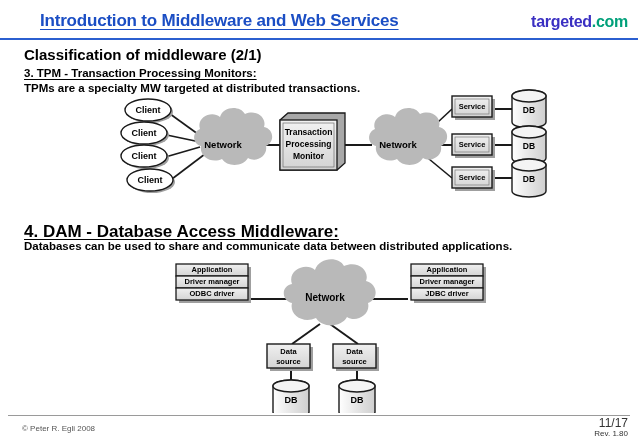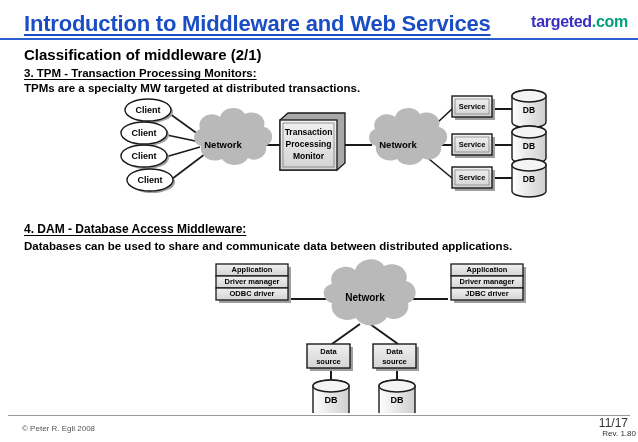--- a/index.html
+++ b/index.html
@@ -12,22 +12,22 @@
     position: relative;
     font-family: "Liberation Sans", sans-serif;
     overflow: hidden;
   }
 
   
   #header {
     position: absolute; left: 0; top: 0; width: 638px; height: 40px;
   }
   #slide-title {
-    position: absolute; left: 24px; top: 11px;
-    font-size: 22px; font-weight: bold;
+    position: absolute; left: 40px; top: 11px;
+    font-size: 17px; font-weight: bold;
     color: #1b4ec4;
     text-decoration: underline;
     text-underline-offset: 3px;
     letter-spacing: -0.2px;
     white-space: nowrap;
   }
   #brand {
     position: absolute; right: 10px; top: 13px;
     font-size: 16px; font-weight: bold;
     letter-spacing: -0.3px;
@@ -52,34 +52,34 @@
     text-decoration: underline; text-underline-offset: 2px;
     white-space: nowrap;
   }
   #p-tpm {
     position: absolute; left: 24px; top: 82px;
     font-size: 11.5px; font-weight: bold; color: #000;
     white-space: nowrap;
   }
   #h2-dam {
     position: absolute; left: 24px; top: 222px;
-    font-size: 12px; font-weight: bold; color: #000;
+    font-size: 17px; font-weight: bold; color: #000;
     text-decoration: underline; text-underline-offset: 2px;
     white-space: nowrap;
   }
   #p-dam {
     position: absolute; left: 24px; top: 240px;
     font-size: 11.5px; font-weight: bold; color: #000;
     white-space: nowrap;
   }
 
   
   .diagram { position: absolute; }
   #diagram-tpm { left: 0; top: 84px; width: 638px; height: 115px; }
-  #diagram-dam { left: 0; top: 258px; width: 638px; height: 155px; padding-left: 40px; }
+  #diagram-dam { left: 0; top: 258px; width: 638px; height: 155px; }
   .diagram svg { display: block; }
 
   .dtext {
     font-family: "Liberation Sans", sans-serif;
     font-weight: bold;
     fill: #000;
     text-anchor: middle;
     dominant-baseline: middle;
   }
 
@@ -91,21 +91,21 @@
   #copyright {
     position: absolute; left: 22px; top: 424px;
     font-size: 8px; color: #555; white-space: nowrap;
   }
   #page-num {
     position: absolute; right: 10px; top: 418px;
     font-size: 12px; color: #333; text-align: right;
     line-height: 10px; white-space: nowrap;
   }
   #rev-num {
-    position: absolute; right: 2px; top: 429px;
+    position: absolute; right: 10px; top: 429px;
     font-size: 8px; color: #333; text-align: right;
     line-height: 10px; white-space: nowrap; padding-left: 10px;
   }
 </style>
 </head>
 <body>
 
 <div id="header">
   <div id="slide-title">Introduction to Middleware and Web Services</div>
   <div id="brand">

